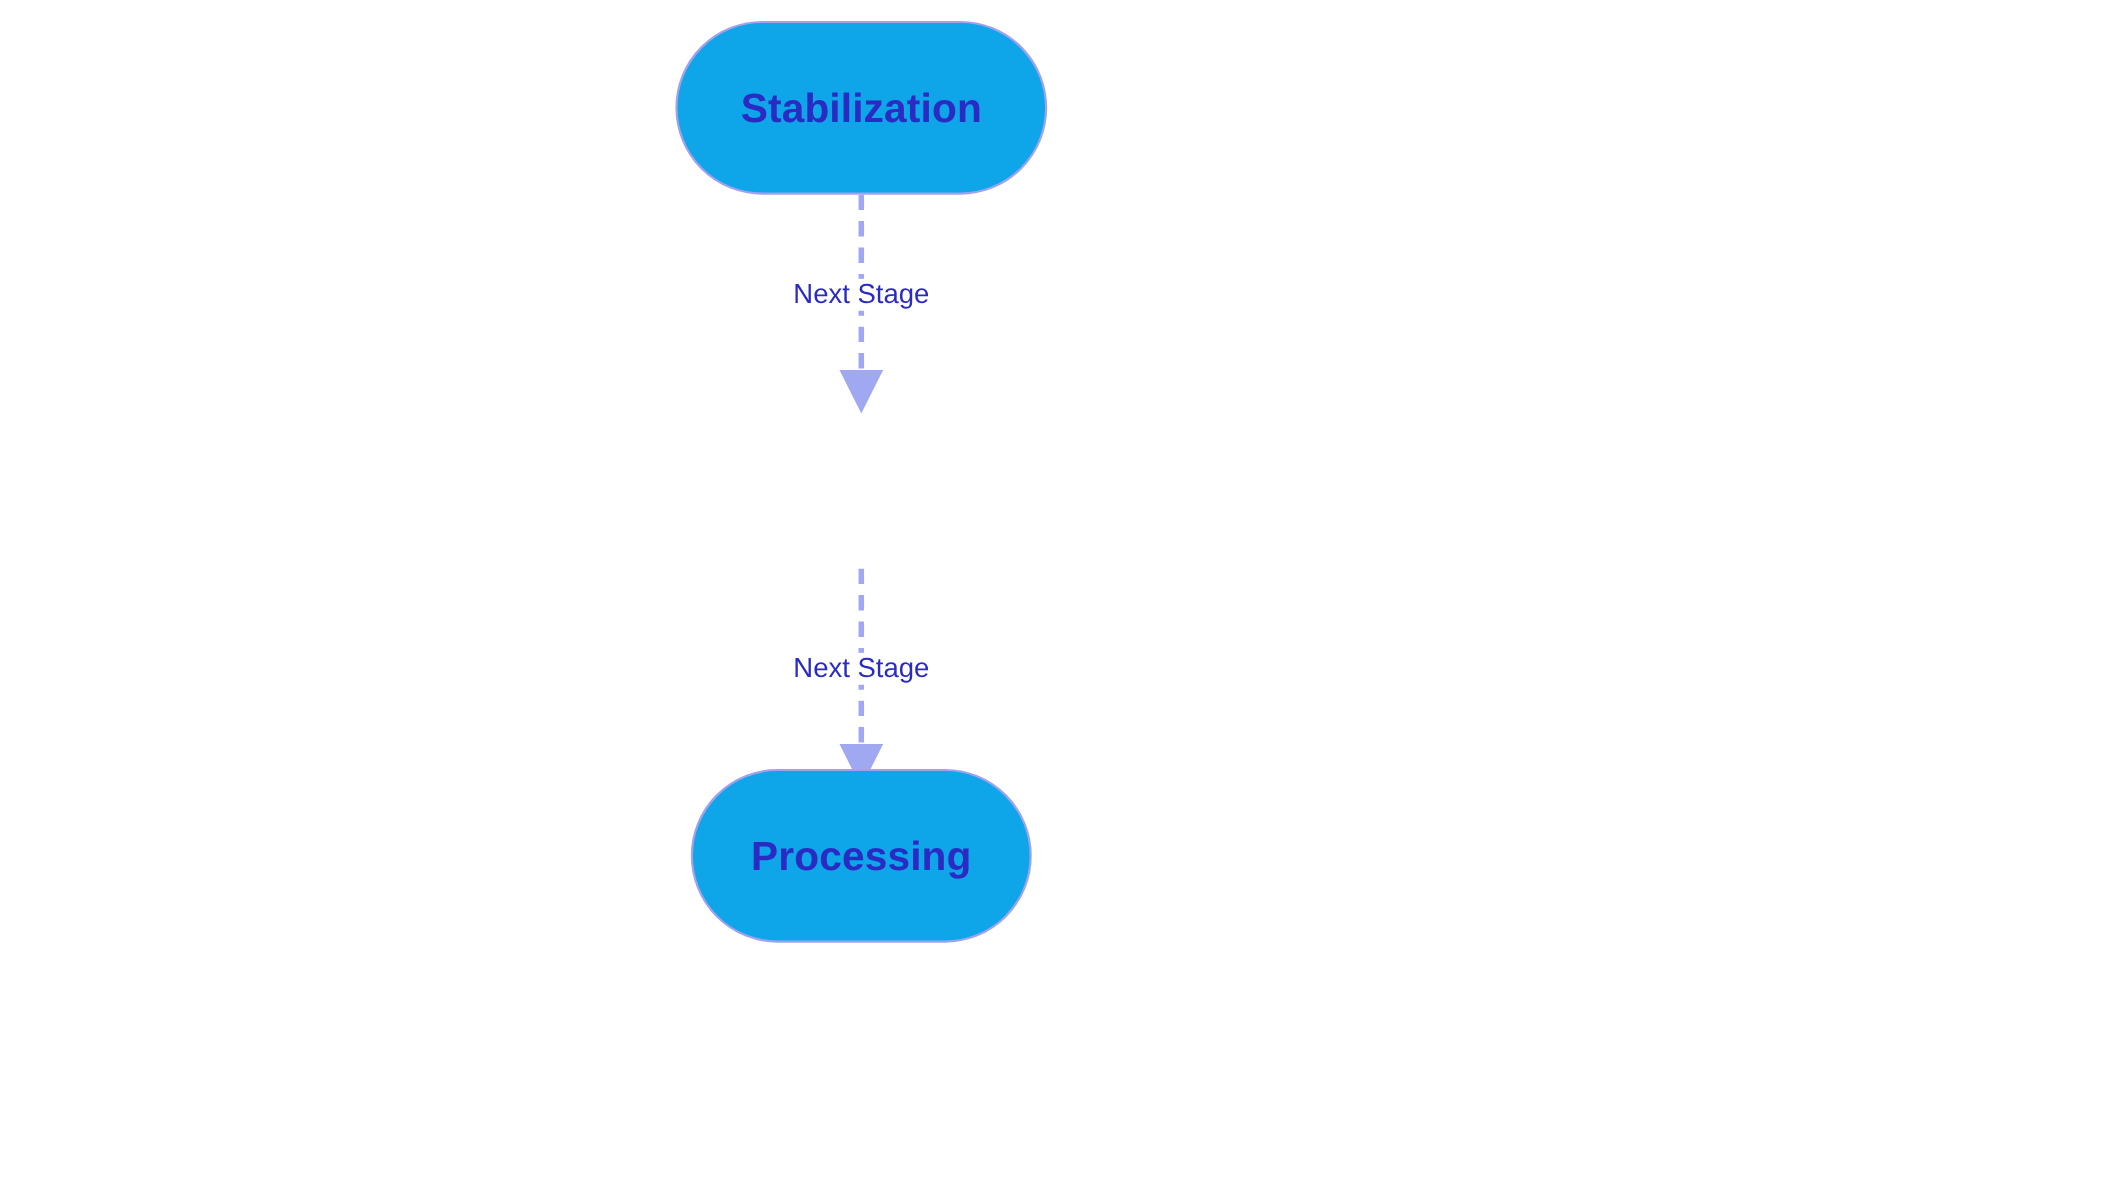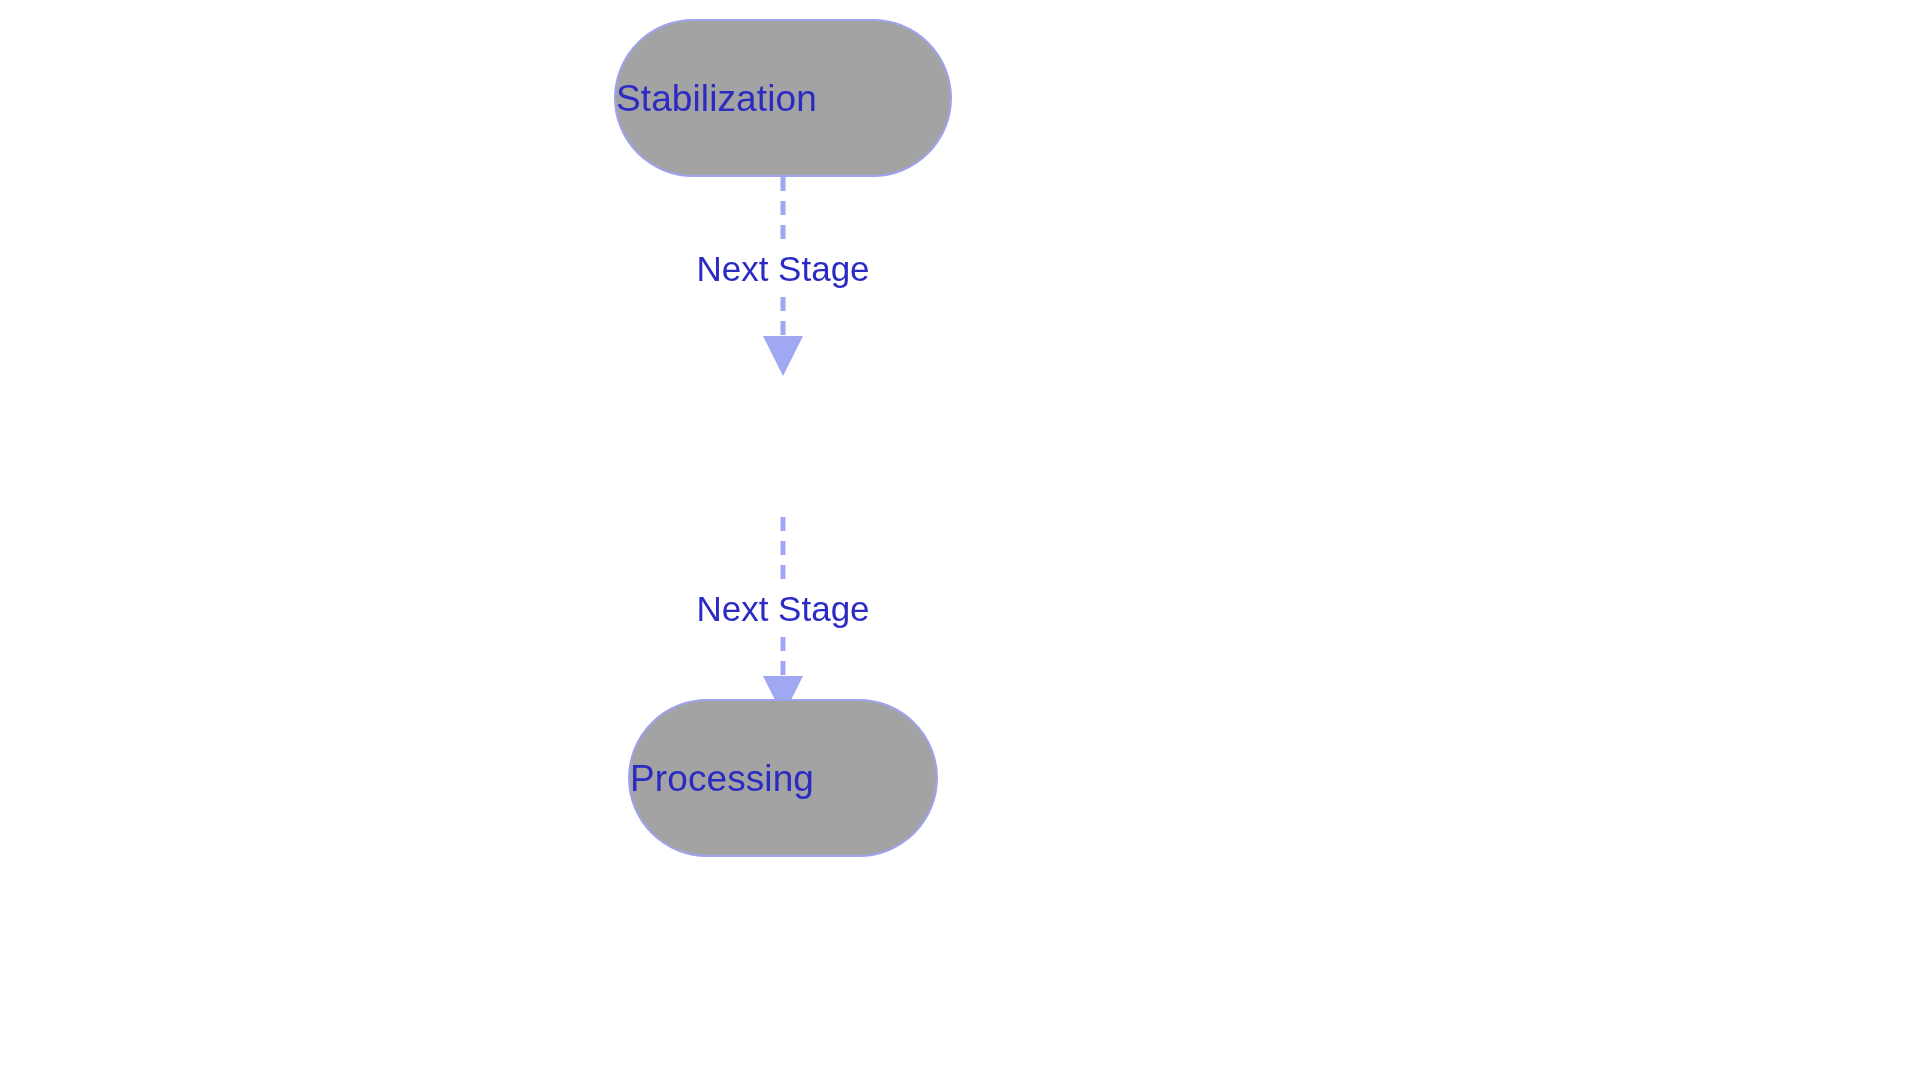--- a/index.html
+++ b/index.html
@@ -17,41 +17,41 @@
     position: relative;
     width: 1920px;
     height: 1083px;
     background: #ffffff;
   }
   .flow-node {
     position: absolute;
     box-sizing: border-box;
     display: flex;
     align-items: center;
-    justify-content: flex-start;
-    background: #a3a3a3;
+    justify-content: center;
+    background: #0ea5e9;
     border: 2px solid #9fa3ee;
     border-radius: 999px;
     color: #2b2bc4;
     font-family: "Liberation Sans", sans-serif;
     font-size: 37px;
-    font-weight: 400;
+    font-weight: 700;
     letter-spacing: 0.1px;
     white-space: nowrap;
     line-height: 1;
   }
   .node-label {
     color: #2b2bc4;
     pointer-events: none;
   }
   .edge-label {
     position: absolute;
     color: #2b2bc4;
     font-family: "Liberation Sans", sans-serif;
-    font-size: 35px;
+    font-size: 25px;
     line-height: 1;
     white-space: nowrap;
     transform: translate(-50%, -50%);
     background: #ffffff;
     padding: 2px 10px;
   }
   #edge-layer {
     position: absolute;
     top: 0;
     left: 0;

